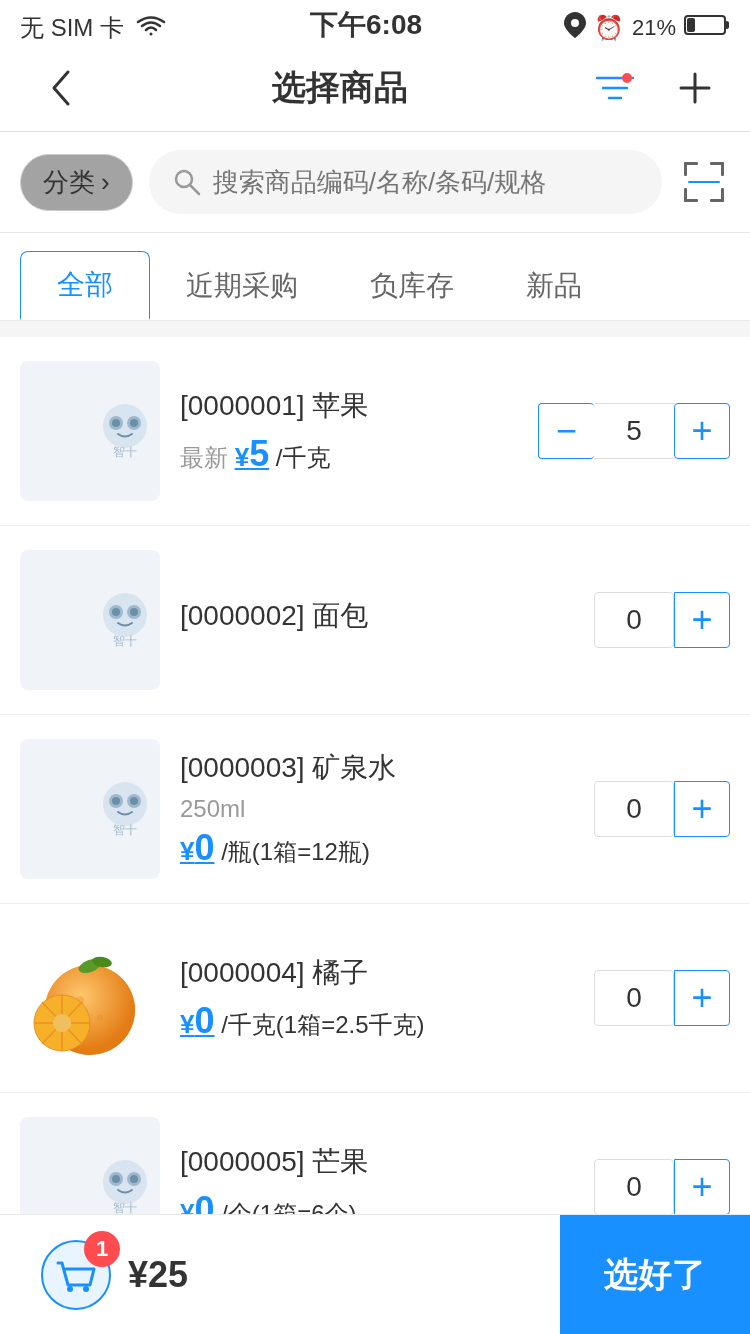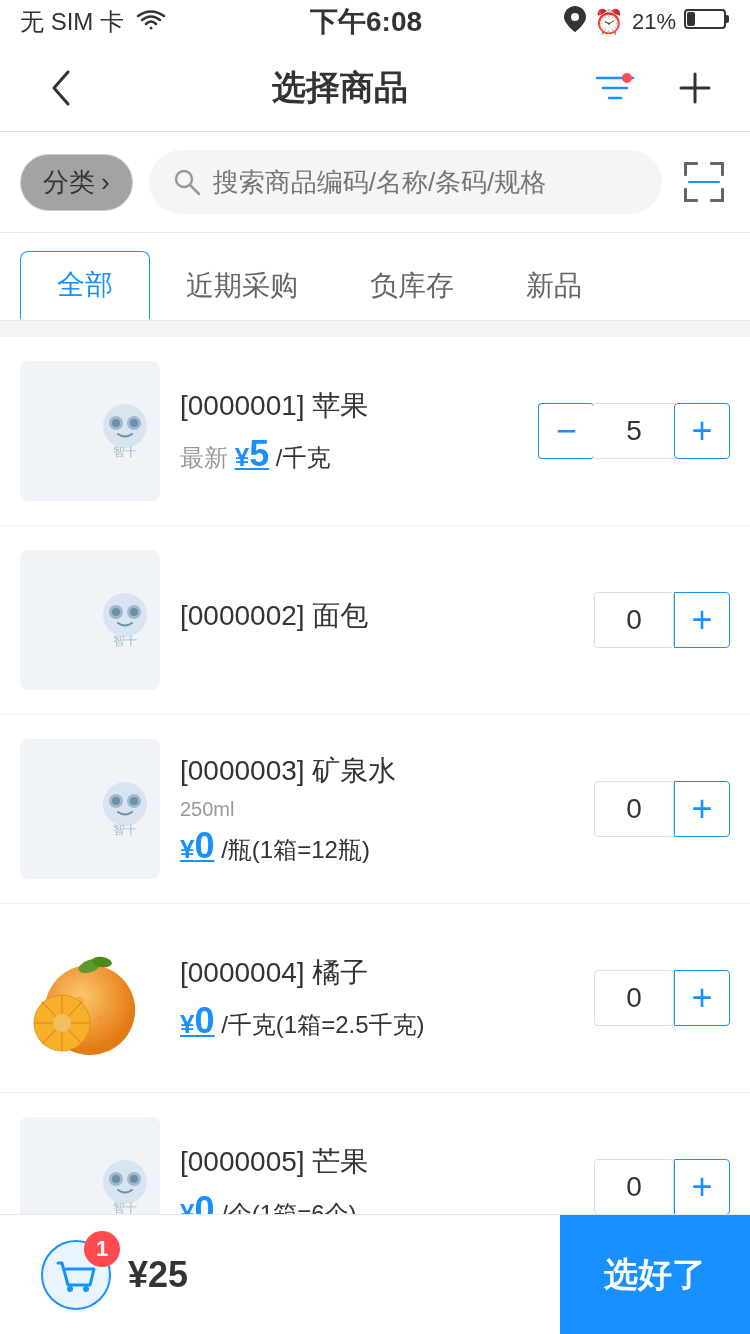--- a/index.html
+++ b/index.html
@@ -12,21 +12,21 @@
       font-size: 28px;
       color: #333;
       overflow-x: hidden;
     }
 
     
     .status-bar {
       background: #fff;
       height: 44px;
       display: flex;
-      align-items: center;
+      align-items: flex-end;
       justify-content: space-between;
       padding: 0 20px;
       font-size: 26px;
       font-weight: 500;
     }
     .status-left {
       display: flex;
       align-items: center;
       gap: 10px;
       font-size: 24px;
@@ -195,21 +195,21 @@
       flex: 1;
       min-width: 0;
     }
     .product-name {
       font-size: 28px;
       color: #333;
       font-weight: 500;
       margin-bottom: 8px;
     }
     .product-spec {
-      font-size: 20px;
+      font-size: 24px;
       color: #999;
       margin-bottom: 4px;
     }
     .product-price {
       font-size: 24px;
       color: #333;
     }
     .price-label {
       color: #999;
     }

